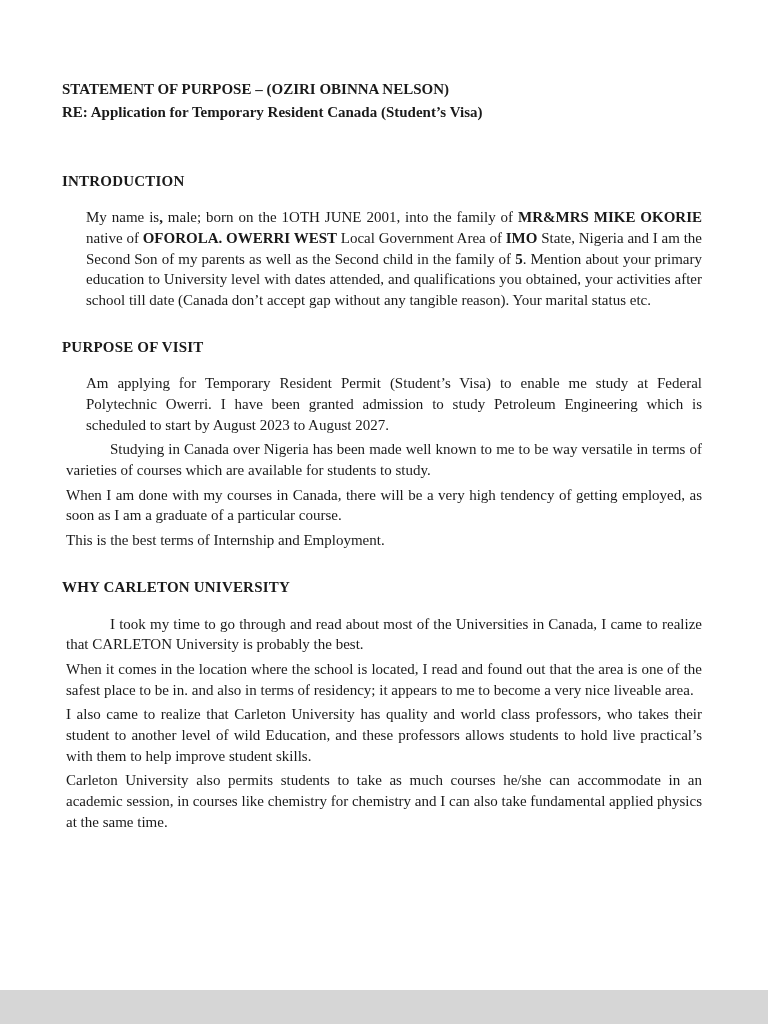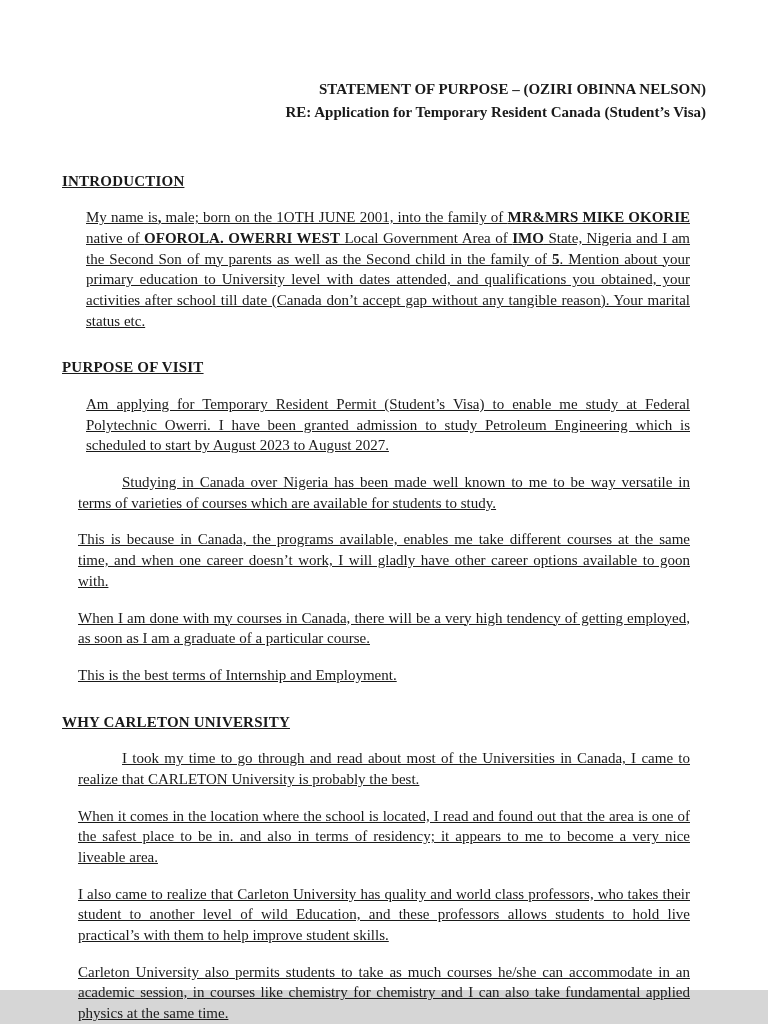--- a/index.html
+++ b/index.html
@@ -19,50 +19,49 @@
     height: 990px;
     background: #ffffff;
     box-sizing: border-box;
     padding: 78px 62px 0 62px;
     font-family: "Liberation Serif", serif;
     font-size: 15px;
     color: #1a1a1a;
     line-height: 1.38;
   }
   .title-block {
-    text-align: right;
+    text-align: left;
     font-weight: bold;
     line-height: 1.55;
     margin: 0 0 0 0;
   }
   .title-line {
     white-space: nowrap;
   }
   .heading {
     font-size: 15px;
     font-weight: bold;
     margin: 26px 0 16px 0;
     letter-spacing: 0.2px;
   }
   .heading.first {
     margin-top: 46px;
   }
   .para {
-    margin: 16px;
+    margin: 4px;
     text-align: justify;
   }
   .para.block-indent {
     margin-left: 24px;
   }
   .para.first-indent {
     text-indent: 44px;
   }
   section {
     margin: 0;
-    text-decoration: underline;
   }
   b { font-weight: bold; }
 </style>
 </head>
 <body>
 
 <div class="viewer">
   <div class="page">
 
     <header class="title-block">
@@ -75,21 +74,20 @@
       <p class="para block-indent"><span>My name is</span><b>,</b><span> male; born on the 1OTH JUNE 2001, into the family of </span><b>MR&amp;MRS MIKE OKORIE</b><span> native of </span><b>OFOROLA. OWERRI WEST</b><span> Local Government Area of </span><b>IMO</b><span> State, Nigeria and I am the Second Son of my parents as well as the Second child in the family of </span><b>5</b><span>. Mention about your primary education to University level with dates attended, and qualifications you obtained, your activities after school till date (Canada don’t accept gap without any tangible reason). Your marital status etc.</span></p>
     </section>
 
     <section>
       <h2 class="heading">PURPOSE OF VISIT</h2>
       <p class="para block-indent"><span>Am applying for Temporary Resident Permit (Student’s Visa) to enable me study at Federal Polytechnic Owerri. I have been granted admission to study Petroleum Engineering which is scheduled to start by August 2023 to August 2027.</span></p>
     </section>
 
     <section>
       <p class="para first-indent"><span>Studying in Canada over Nigeria has been made well known to me to be way versatile in terms of varieties of courses which are available for students to study.</span></p>
-      <p class="para"><span>This is because in Canada, the programs available, enables me take different courses at the same time, and when one career doesn’t work, I will gladly have other career options available to goon with.</span></p>
       <p class="para"><span>When I am done with my courses in Canada, there will be a very high tendency of getting employed, as soon as I am a graduate of a particular course.</span></p>
       <p class="para"><span>This is the best terms of Internship and Employment.</span></p>
     </section>
 
     <section>
       <h2 class="heading">WHY CARLETON UNIVERSITY</h2>
       <p class="para first-indent"><span>I took my time to go through and read about most of the Universities in Canada, I came to realize that CARLETON University is probably the best.</span></p>
       <p class="para"><span>When it comes in the location where the school is located, I read and found out that the area is one of the safest place to be in. and also in terms of residency; it appears to me to become a very nice liveable area.</span></p>
       <p class="para"><span>I also came to realize that Carleton University has quality and world class professors, who takes their student to another level of wild Education, and these professors allows students to hold live practical’s with them to help improve student skills.</span></p>
       <p class="para"><span>Carleton University also permits students to take as much courses he/she can accommodate in an academic session, in courses like chemistry for chemistry and I can also take fundamental applied physics at the same time.</span></p>

